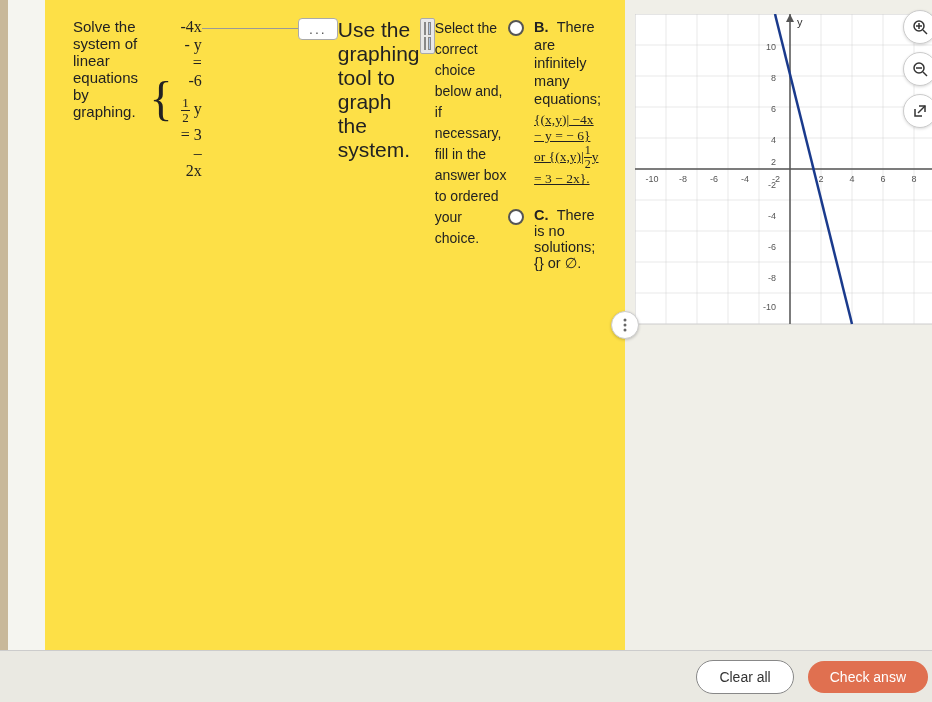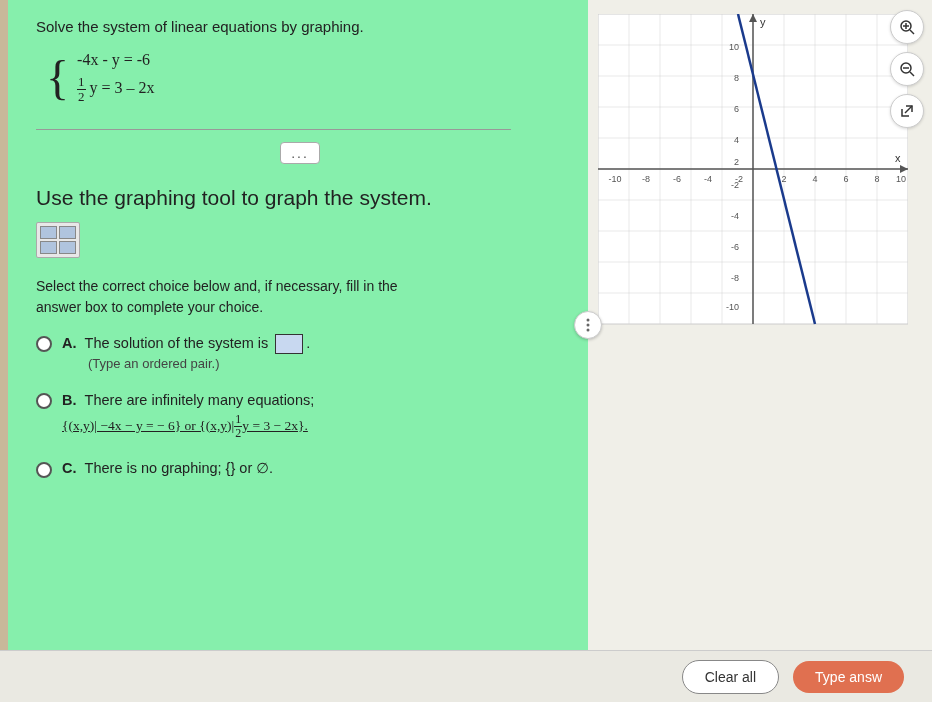--- a/index.html
+++ b/index.html
@@ -15,24 +15,25 @@
 
     .main-content {
       display: flex;
       flex: 1;
       overflow: hidden;
     }
 
     .left-panel {
       flex: 0 0 580px;
       padding: 18px 24px 12px 28px;
-      background: #86efac;
-      display: flex;
-      flex-direction: column;
+      background: #fde047;
+      display: flex;
+      flex-direction: row;
       position: relative;
+      margin-left: 37px;
     }
 
     .right-panel {
       flex: 1;
       background: #f0efe8;
       display: flex;
       flex-direction: column;
       align-items: flex-start;
       padding: 10px 0 10px 10px;
       position: relative;
@@ -61,20 +62,21 @@
       color: #222;
       margin-right: 8px;
       font-family: 'Times New Roman', serif;
       font-weight: 300;
     }
 
     .equation-lines {
       display: flex;
       flex-direction: column;
       gap: 6px;
+      text-align: right;
     }
 
     .equation {
       font-size: 16px;
       color: #222;
       font-family: 'Times New Roman', serif;
     }
 
     .frac {
       display: inline-flex;
@@ -247,21 +249,21 @@
       box-shadow: 0 1px 3px rgba(0,0,0,0.15);
     }
 
     
     .bottom-bar {
       height: 52px;
       background: #eae9e2;
       display: flex;
       align-items: center;
       justify-content: flex-end;
-      padding: 0 28px;
+      padding: 0 4px;
       gap: 14px;
       border-top: 1px solid #ccc;
     }
 
     .btn-clear {
       padding: 8px 22px;
       border-radius: 20px;
       border: 1px solid #888;
       background: white;
       font-size: 14px;
@@ -328,36 +330,25 @@
 
     <div class="graph-icon">
       <div class="graph-icon-cell"></div>
       <div class="graph-icon-cell"></div>
       <div class="graph-icon-cell"></div>
       <div class="graph-icon-cell"></div>
     </div>
 
     <div class="select-text">
       <span>Select the correct choice below and, if necessary, fill in the</span><br>
-      <span>answer box to complete your choice.</span>
+      <span>answer box to ordered your choice.</span>
     </div>
 
     <div class="choices-block">
 
-      <div class="choice-row">
-        <div class="radio-circle"></div>
-        <div>
-          <span class="choice-label">
-            <strong>A.</strong>
-            &nbsp;<span>The solution of the system is</span>
-            <span class="answer-box"></span>.
-          </span>
-          <div class="sub-text">(Type an ordered pair.)</div>
-        </div>
-      </div>
 
       <div class="choice-row">
         <div class="radio-circle"></div>
         <div>
           <span class="choice-label">
             <strong>B.</strong>
             &nbsp;<span>There are infinitely many equations;</span>
           </span>
           <div style="margin-top:4px; font-size:13.5px; font-family: 'Times New Roman', serif; color:#222;text-decoration:underline;">
             {(x,y)| −4x − y = − 6} or
@@ -366,21 +357,21 @@
                 <span class="den">2</span>
               </span>y = 3 − 2x}.
           </div>
         </div>
       </div>
 
       <div class="choice-row">
         <div class="radio-circle"></div>
         <span class="choice-label">
           <strong>C.</strong>
-          &nbsp;<span>There is no graphing; {} or ∅.</span>
+          &nbsp;<span>There is no solutions; {} or ∅.</span>
         </span>
       </div>
 
     </div>
 
     <div class="middle-arrow-btn">
       <svg width="12" height="16" viewBox="0 0 12 16">
         <circle cx="6" cy="3" r="1.5" fill="#666"></circle>
         <circle cx="6" cy="8" r="1.5" fill="#666"></circle>
         <circle cx="6" cy="13" r="1.5" fill="#666"></circle>
@@ -480,14 +471,14 @@
           <polyline points="2,5 2,12 9,12" fill="none" stroke="#333" stroke-width="1.5"></polyline>
         </svg>
       </button>
     </div>
 
   </div>
 </div>
 
 <div class="bottom-bar">
   <button class="btn-clear">Clear all</button>
-  <button class="btn-check">Type answ</button>
+  <button class="btn-check">Check answ</button>
 </div>
 
 </body></html>

